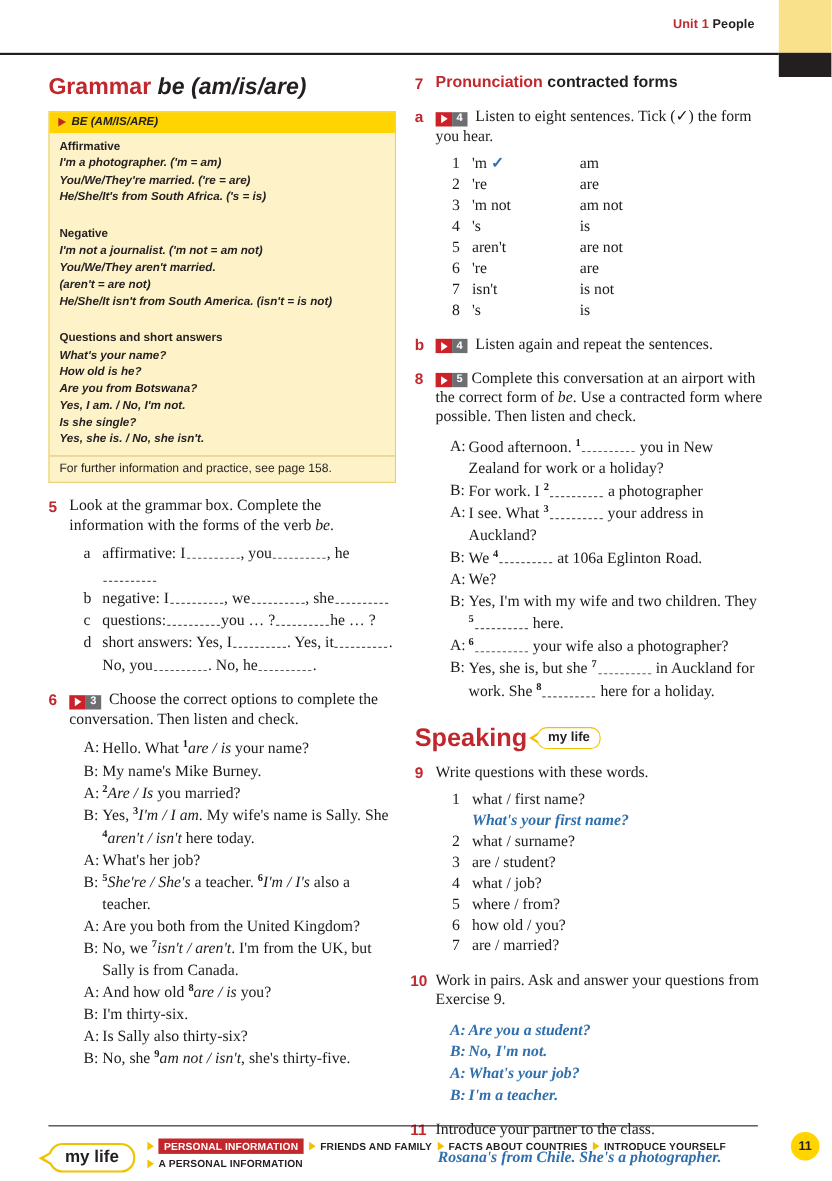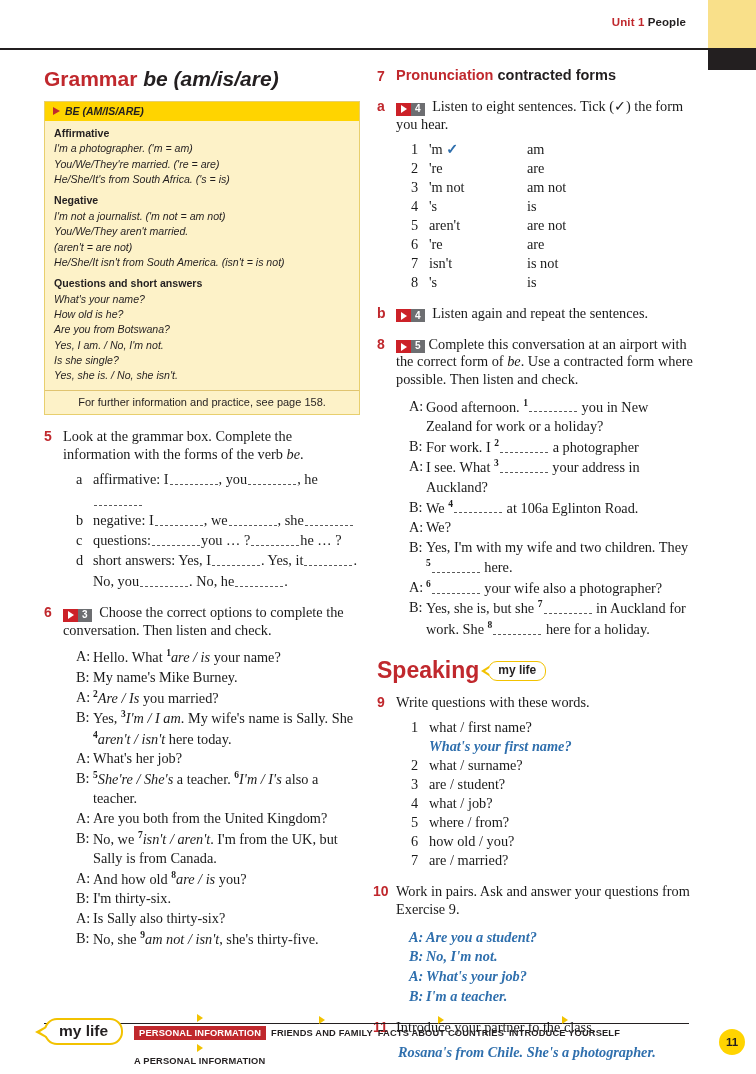--- a/index.html
+++ b/index.html
@@ -144,35 +144,34 @@
   }
   .grammar-body {
     padding: 5px 9px 6px 9px;
     font-family: "Liberation Sans", sans-serif;
     font-size: 10.6px;
     line-height: 1.45;
   }
   .gb-label {
     font-weight: bold;
     color: #231f20;
-    margin-top: 6px;
+    margin-top: 18px;
   }
   .gb-label:first-child { margin-top: 0; }
   .gb-line {
     font-style: italic;
-    font-weight: normal;
+    font-weight: bold;
     color: #231f20;
   }
   .gb-footer {
     border-top: 1px solid #e0c470;
     padding: 5px 9px 6px 9px;
     font-family: "Liberation Sans", sans-serif;
     font-size: 11px;
     color: #231f20;
-    text-align: center;
   }
 
   
   .ex {
     display: flex;
     margin-top: 13px;
     font-size: 14.3px;
     line-height: 1.24;
   }
   .ex-num {
@@ -323,21 +322,21 @@
   .footer-nav {
     margin-left: 11px;
     flex: 1;
     font-family: "Liberation Sans", sans-serif;
     font-size: 9.3px;
     font-weight: bold;
     letter-spacing: .15px;
   }
   .fnav-row { display: flex; align-items: center; gap: 5px; flex-wrap: wrap; }
   .fnav-row + .fnav-row { margin-top: 4px; }
-  .fnav-item { display: inline-flex; align-items: center; gap: 4px; flex-direction: column; }
+  .fnav-item { display: inline-flex; align-items: center; gap: 4px; }
   .tri-yellow {
     width: 0; height: 0;
     border-top: 4px solid transparent;
     border-bottom: 4px solid transparent;
     border-left: 6px solid #f2c200;
     flex: none;
   }
   .fnav-label { color: #231f20; }
   .fnav-item.current .fnav-label {
     background: #c0282d;

